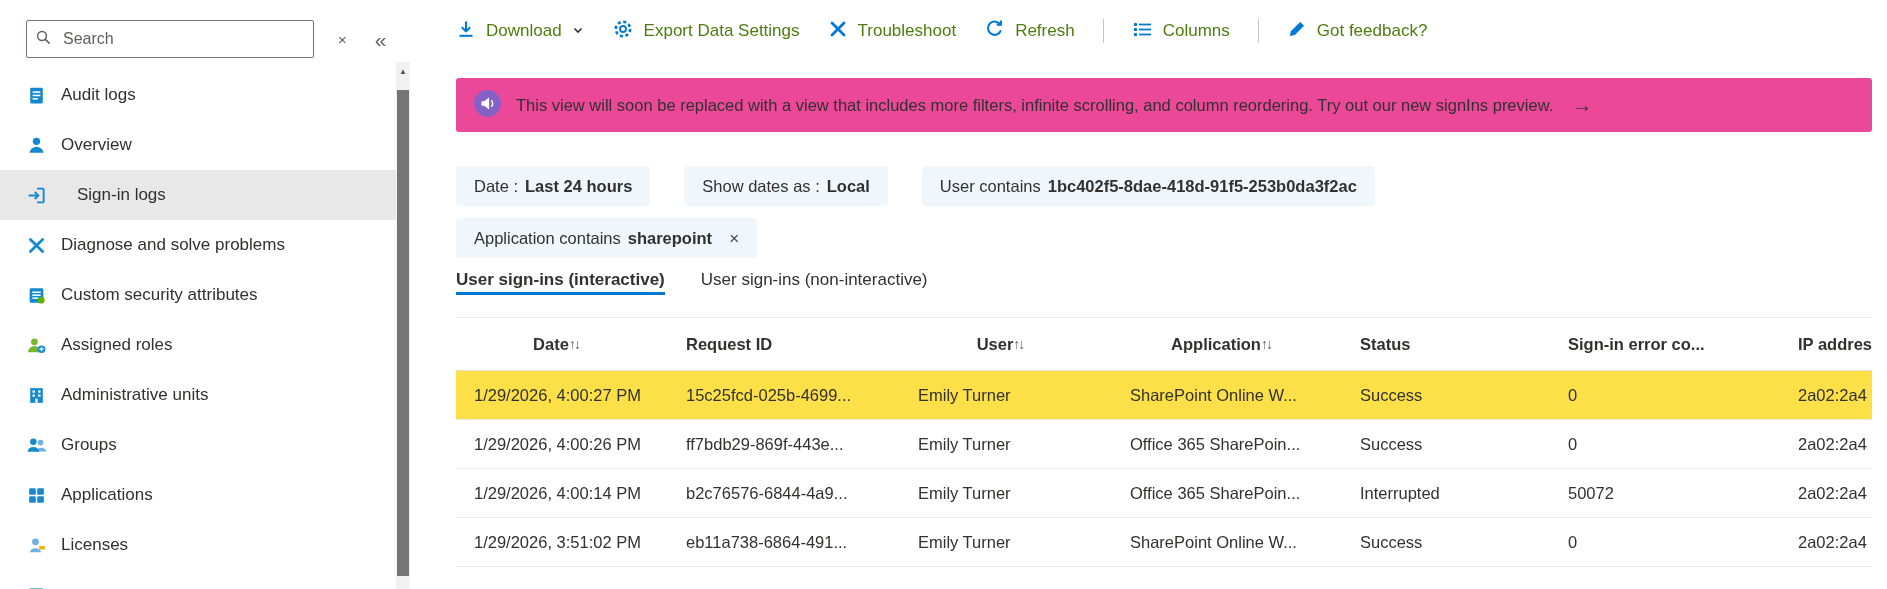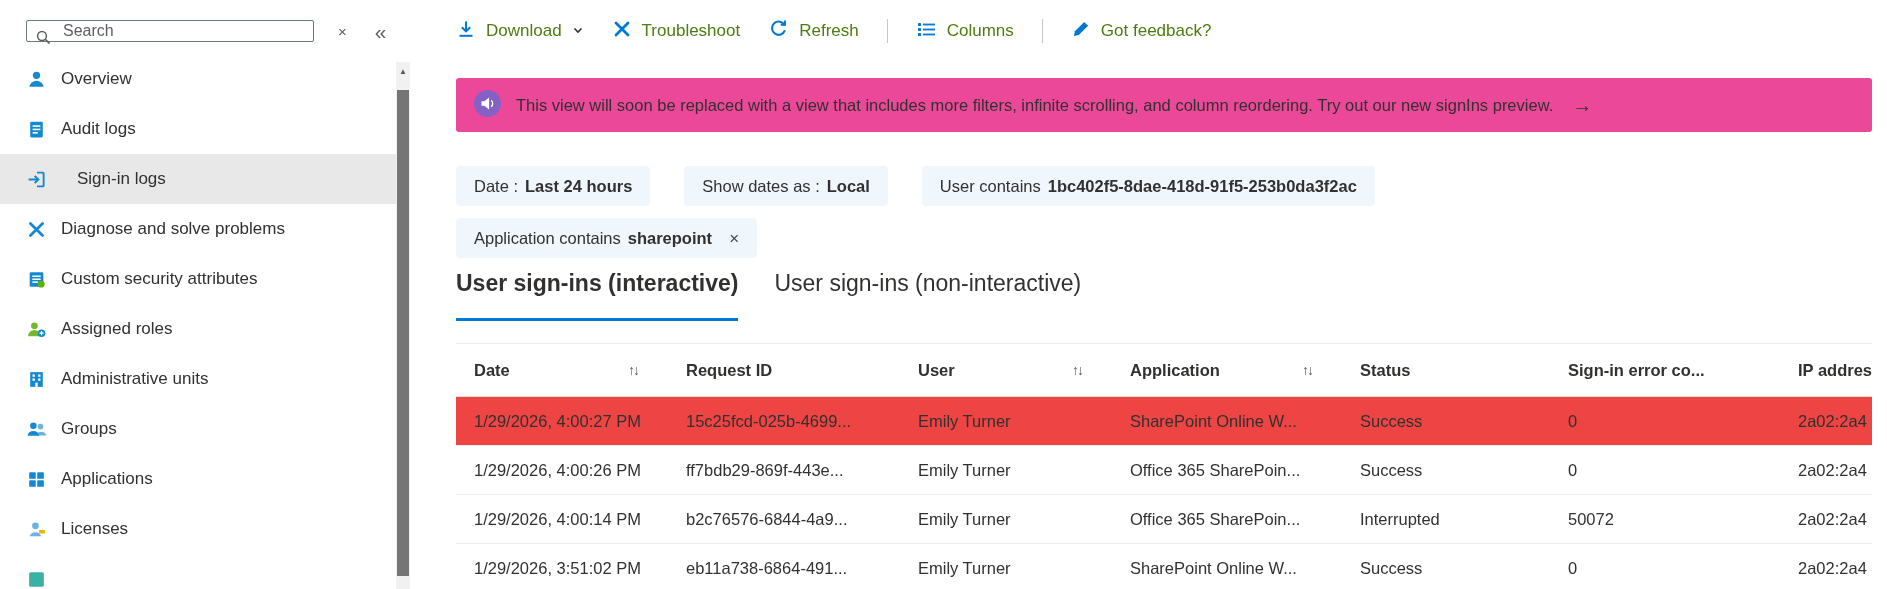--- a/index.html
+++ b/index.html
@@ -8,21 +8,21 @@
     width: 1887px; height: 589px; overflow: hidden;
     background: #ffffff; color: #323130;
     font-family: "Liberation Sans", sans-serif;
     font-size: 16.5px;
   }
   .app { display: flex; width: 100%; height: 100%; }
 
   
   .sidebar { width: 410px; flex: none; position: relative; height: 100%; background: #fff; }
   .search-row { display: flex; align-items: center; padding: 20px 10px 0 26px; }
-  .search-box { position: relative; width: 288px; height: 22px; }
+  .search-box { position: relative; width: 288px; height: 38px; }
   .search-box input {
     width: 100%; height: 100%; border: 1px solid #69797e; border-radius: 2px;
     padding: 0 10px 0 36px; font-family: inherit; font-size: 16px; color: #323130; outline: none;
   }
   .search-box input::placeholder { color: #605e5c; opacity: 1; }
   .search-mag { position: absolute; left: 9px; top: 9px; }
   .search-clear { margin-left: 24px; color: #605e5c; font-size: 15px; cursor: pointer; }
   .collapse { margin-left: 28px; color: #605e5c; font-size: 21px; cursor: pointer; line-height: 1; }
 
   .nav { margin-top: 12px; }
@@ -61,39 +61,39 @@
   .filter-row.second { gap: 4px; }
   .pill {
     display: flex; align-items: center; gap: 7px; background: #eff6fc; border-radius: 4px;
     height: 40px; padding: 16px 18px; font-size: 16.5px; cursor: pointer; white-space: nowrap;
   }
   .pill-value { font-weight: 700; }
   .pill-close { margin-left: 10px; color: #484644; font-size: 17px; line-height: 1; }
   .add-filters { gap: 11px; }
 
   .tabs { display: flex; gap: 36px; margin-top: 10px; }
-  .tab { font-size: 23px; padding-bottom: 21px; cursor: pointer; border-bottom: 3px solid transparent; }
+  .tab { font-size: 17px; padding-bottom: 2px; cursor: pointer; border-bottom: 3px solid transparent; }
   .tab.active { font-weight: 700; border-bottom-color: #0078d4; }
 
   .table { margin-top: 22px; }
   .thead, .trow {
     display: grid;
     grid-template-columns: 212px 232px 212px 230px 208px 230px minmax(0,1fr);
     align-items: center;
   }
   .thead { height: 54px; border-top: 1px solid #edebe9; border-bottom: 1px solid #e1dfdd; }
   .th {
-    display: flex; align-items: center; justify-content: space-between;
+    display: flex; align-items: center; justify-content: center;
     font-weight: 700; font-size: 16.5px; padding-left: 18px; padding-right: 30px;
     white-space: nowrap; overflow: hidden;
   }
   .th.nosort { justify-content: flex-start; padding-right: 8px; }
   .sort { color: #605e5c; font-size: 14px; font-weight: 400; letter-spacing: -2px; }
   .trow { height: 49px; border-bottom: 1px solid #edebe9; cursor: pointer; }
-  .trow.selected { background: #ef4444; }
+  .trow.selected { background: #fde047; }
   .td { padding-left: 18px; white-space: nowrap; overflow: hidden; font-size: 16.5px; }
 </style>
 </head>
 <body>
 
 <div class="app">
 
   <aside class="sidebar">
     <div class="search-row">
       <div class="search-box">
@@ -106,36 +106,36 @@
         <input type="text" placeholder="Search" style="">
       </div>
       <span class="search-clear">×</span>
       <span class="collapse">«</span>
     </div>
 
     <nav class="nav">
       <div class="nav-item">
         <span class="nav-icon">
           <svg viewBox="0 0 20 20">
-              <circle cx="10" cy="6" r="3.5" fill="#1489cf"></circle>
-              <path d="M3.2 17a6.9 6.9 0 0 1 13.6 0z" fill="#1489cf"></path>
-            </svg>
-        </span>
-        <span class="nav-label">Overview</span>
-      </div>
-      <div class="nav-item">
-        <span class="nav-icon">
-          <svg viewBox="0 0 20 20">
               <rect x="4" y="2.5" width="12" height="15" rx="1.2" fill="#1489cf"></rect>
               <rect x="6.3" y="6" width="7.4" height="1.5" fill="#fff"></rect>
               <rect x="6.3" y="9.2" width="7.4" height="1.5" fill="#fff"></rect>
               <rect x="6.3" y="12.4" width="5" height="1.5" fill="#fff"></rect>
             </svg>
         </span>
         <span class="nav-label">Audit logs</span>
+      </div>
+      <div class="nav-item">
+        <span class="nav-icon">
+          <svg viewBox="0 0 20 20">
+              <circle cx="10" cy="6" r="3.5" fill="#1489cf"></circle>
+              <path d="M3.2 17a6.9 6.9 0 0 1 13.6 0z" fill="#1489cf"></path>
+            </svg>
+        </span>
+        <span class="nav-label">Overview</span>
       </div>
       <div class="nav-item selected">
         <span class="nav-icon">
           <svg viewBox="0 0 20 20" fill="none">
               <path d="M10.5 3.5H16a.8.8 0 0 1 .8.8v11.4a.8.8 0 0 1-.8.8h-5.5" stroke="#1489cf" stroke-width="1.8"></path>
               <path d="M2.5 10h9" stroke="#1489cf" stroke-width="1.9"></path>
               <path d="M8.3 6.6 11.7 10l-3.4 3.4" stroke="#1489cf" stroke-width="1.9"></path>
             </svg>
         </span>
         <span class="nav-label">Sign-in logs</span>
@@ -243,20 +243,29 @@
               <path d="M5.8 8.2 10 12.4l4.2-4.2"></path>
               <path d="M3.5 16.8h13"></path>
             </svg>
         </span>
         <span>Download</span>
         <span>
           <svg width="12" height="12" viewBox="0 0 12 12" fill="none" stroke="#323130" stroke-width="1.6">
               <path d="M2.5 4.5 6 8l3.5-3.5"></path>
             </svg>
         </span>
+      </button>
+      <button class="tb-btn">
+        <span>
+          <svg width="22" height="22" viewBox="0 0 22 22" fill="none" stroke="#0078d4">
+              <circle cx="11" cy="11" r="7.2" stroke-width="2.6" stroke-dasharray="3.1 2.55"></circle>
+              <circle cx="11" cy="11" r="3" stroke-width="1.8"></circle>
+            </svg>
+        </span>
+        <span>Export Data Settings</span>
       </button>
       <button class="tb-btn">
         <span>
           <svg width="20" height="20" viewBox="0 0 20 20" fill="none">
               <path d="M4 4l12 12M16 4 4 16" stroke="#0078d4" stroke-width="2.8" stroke-linecap="round"></path>
             </svg>
         </span>
         <span>Troubleshoot</span>
       </button>
       <button class="tb-btn">

